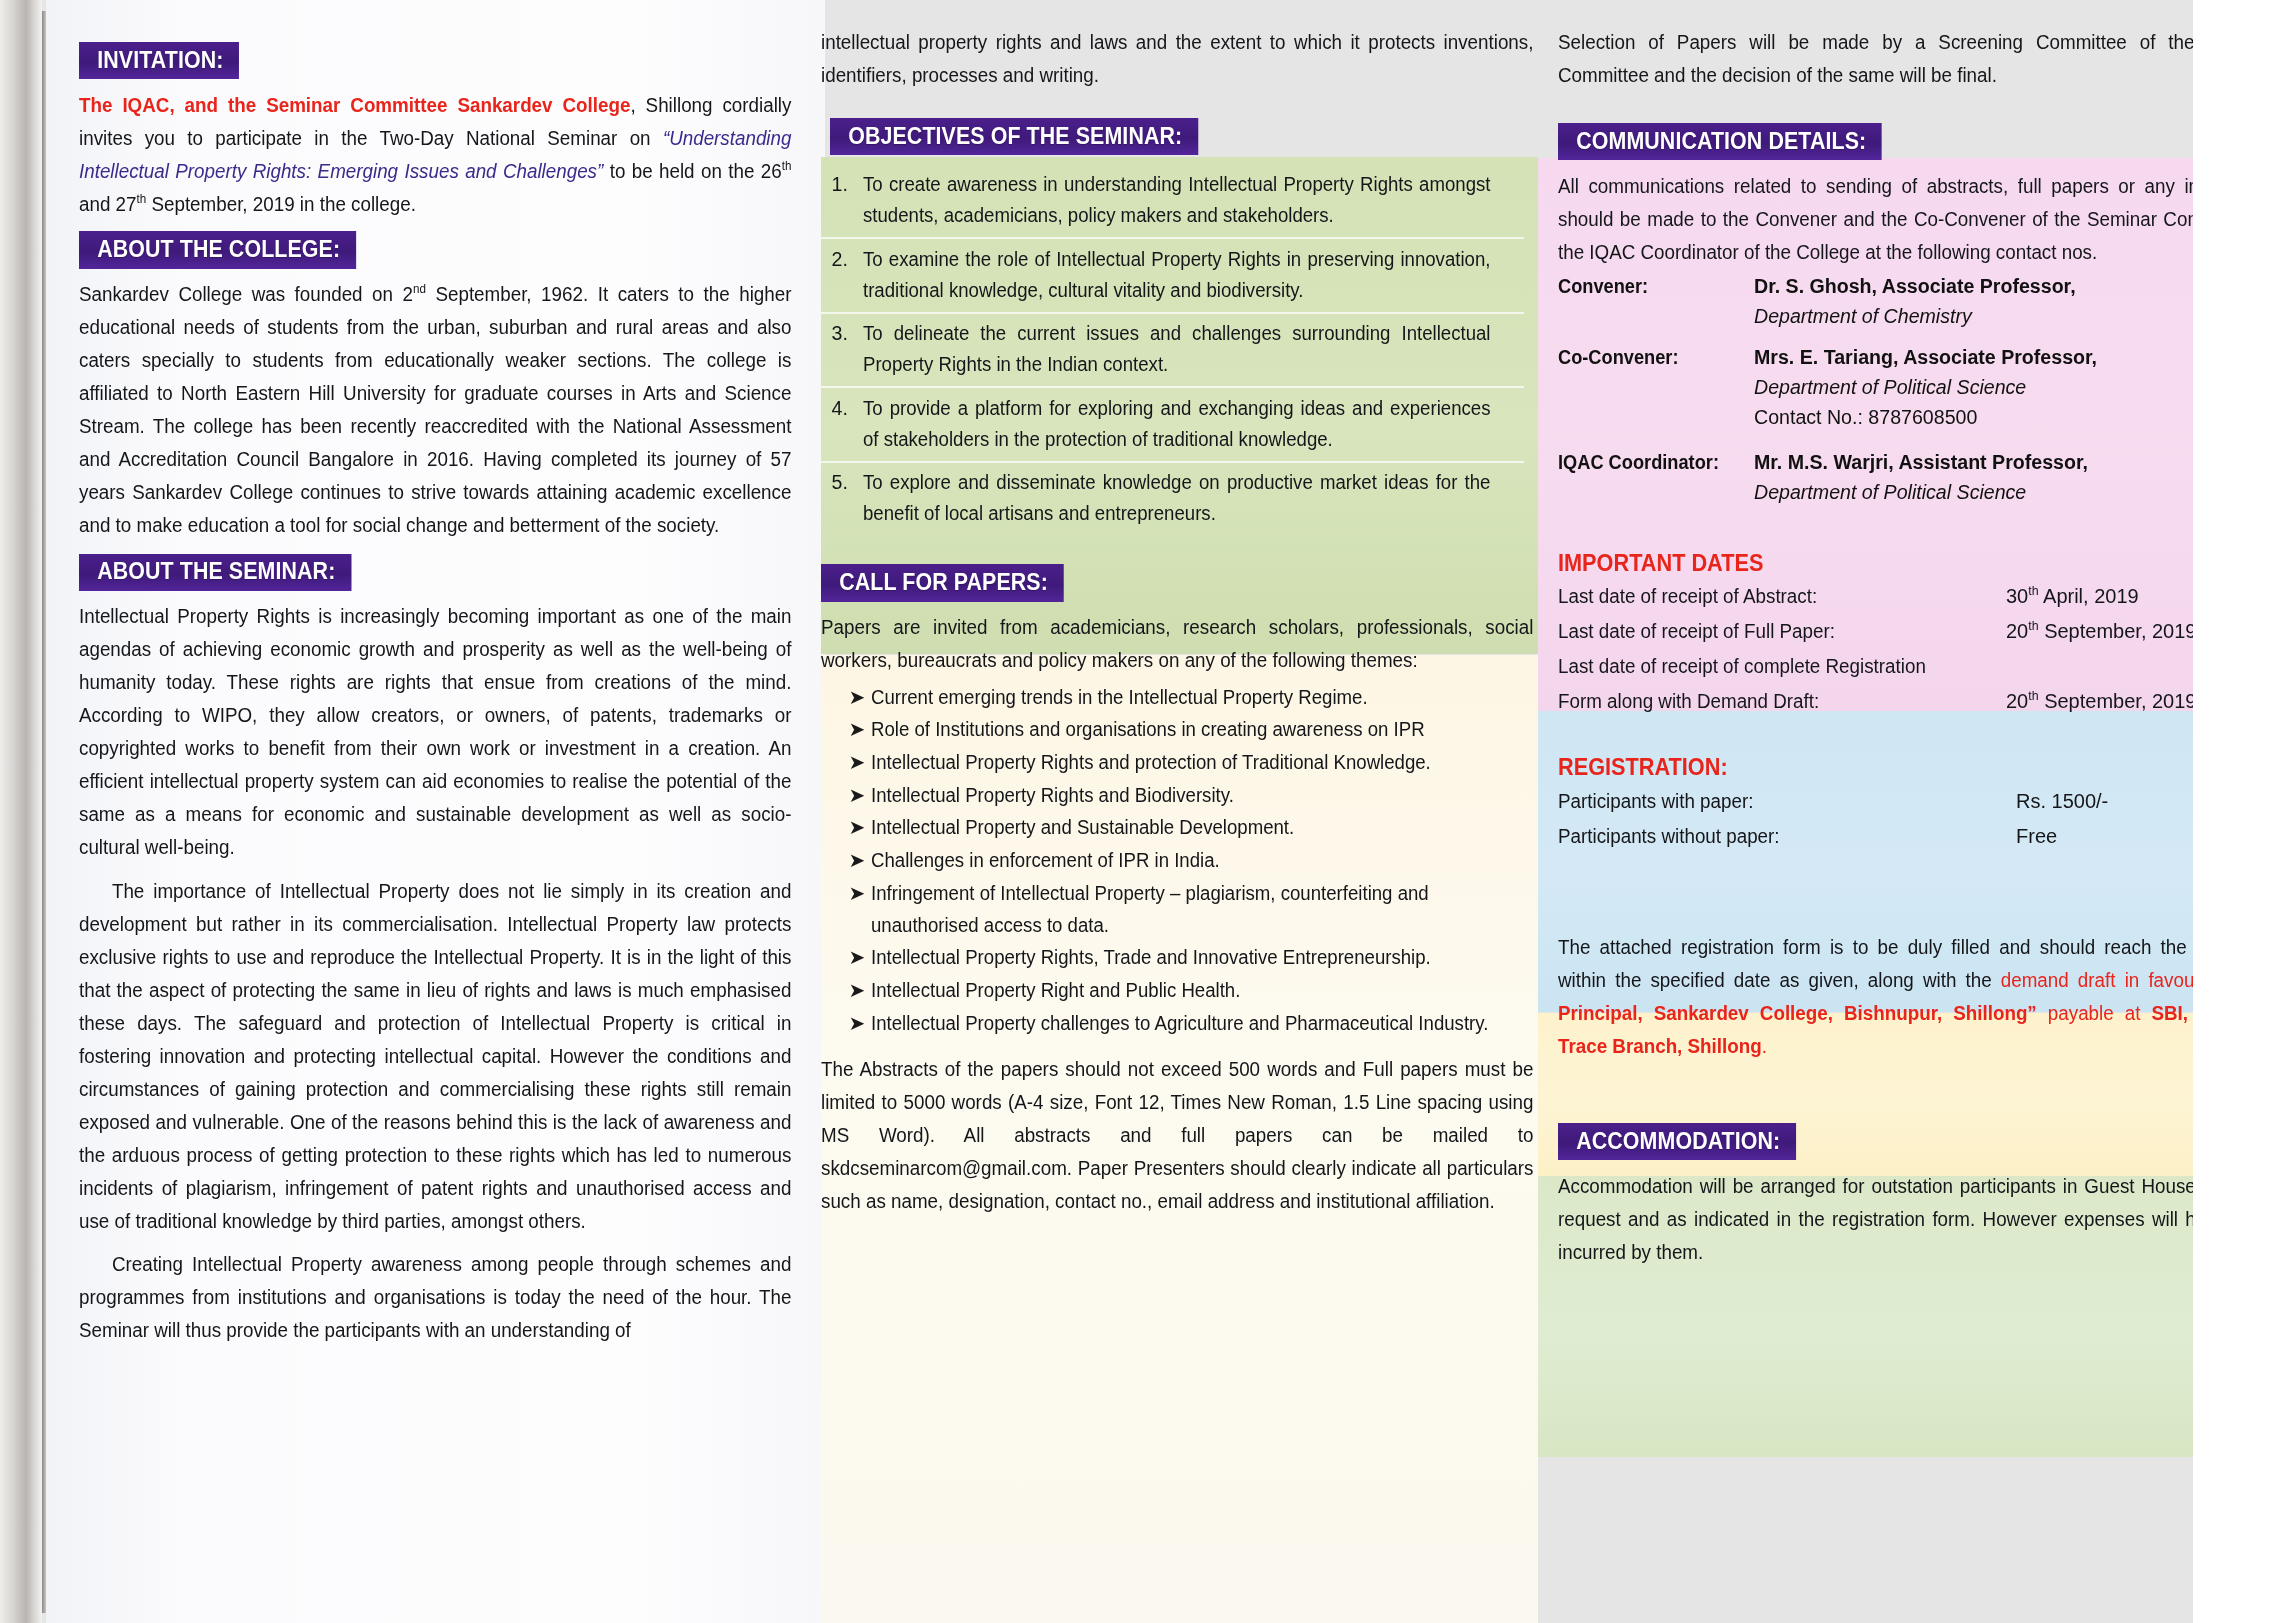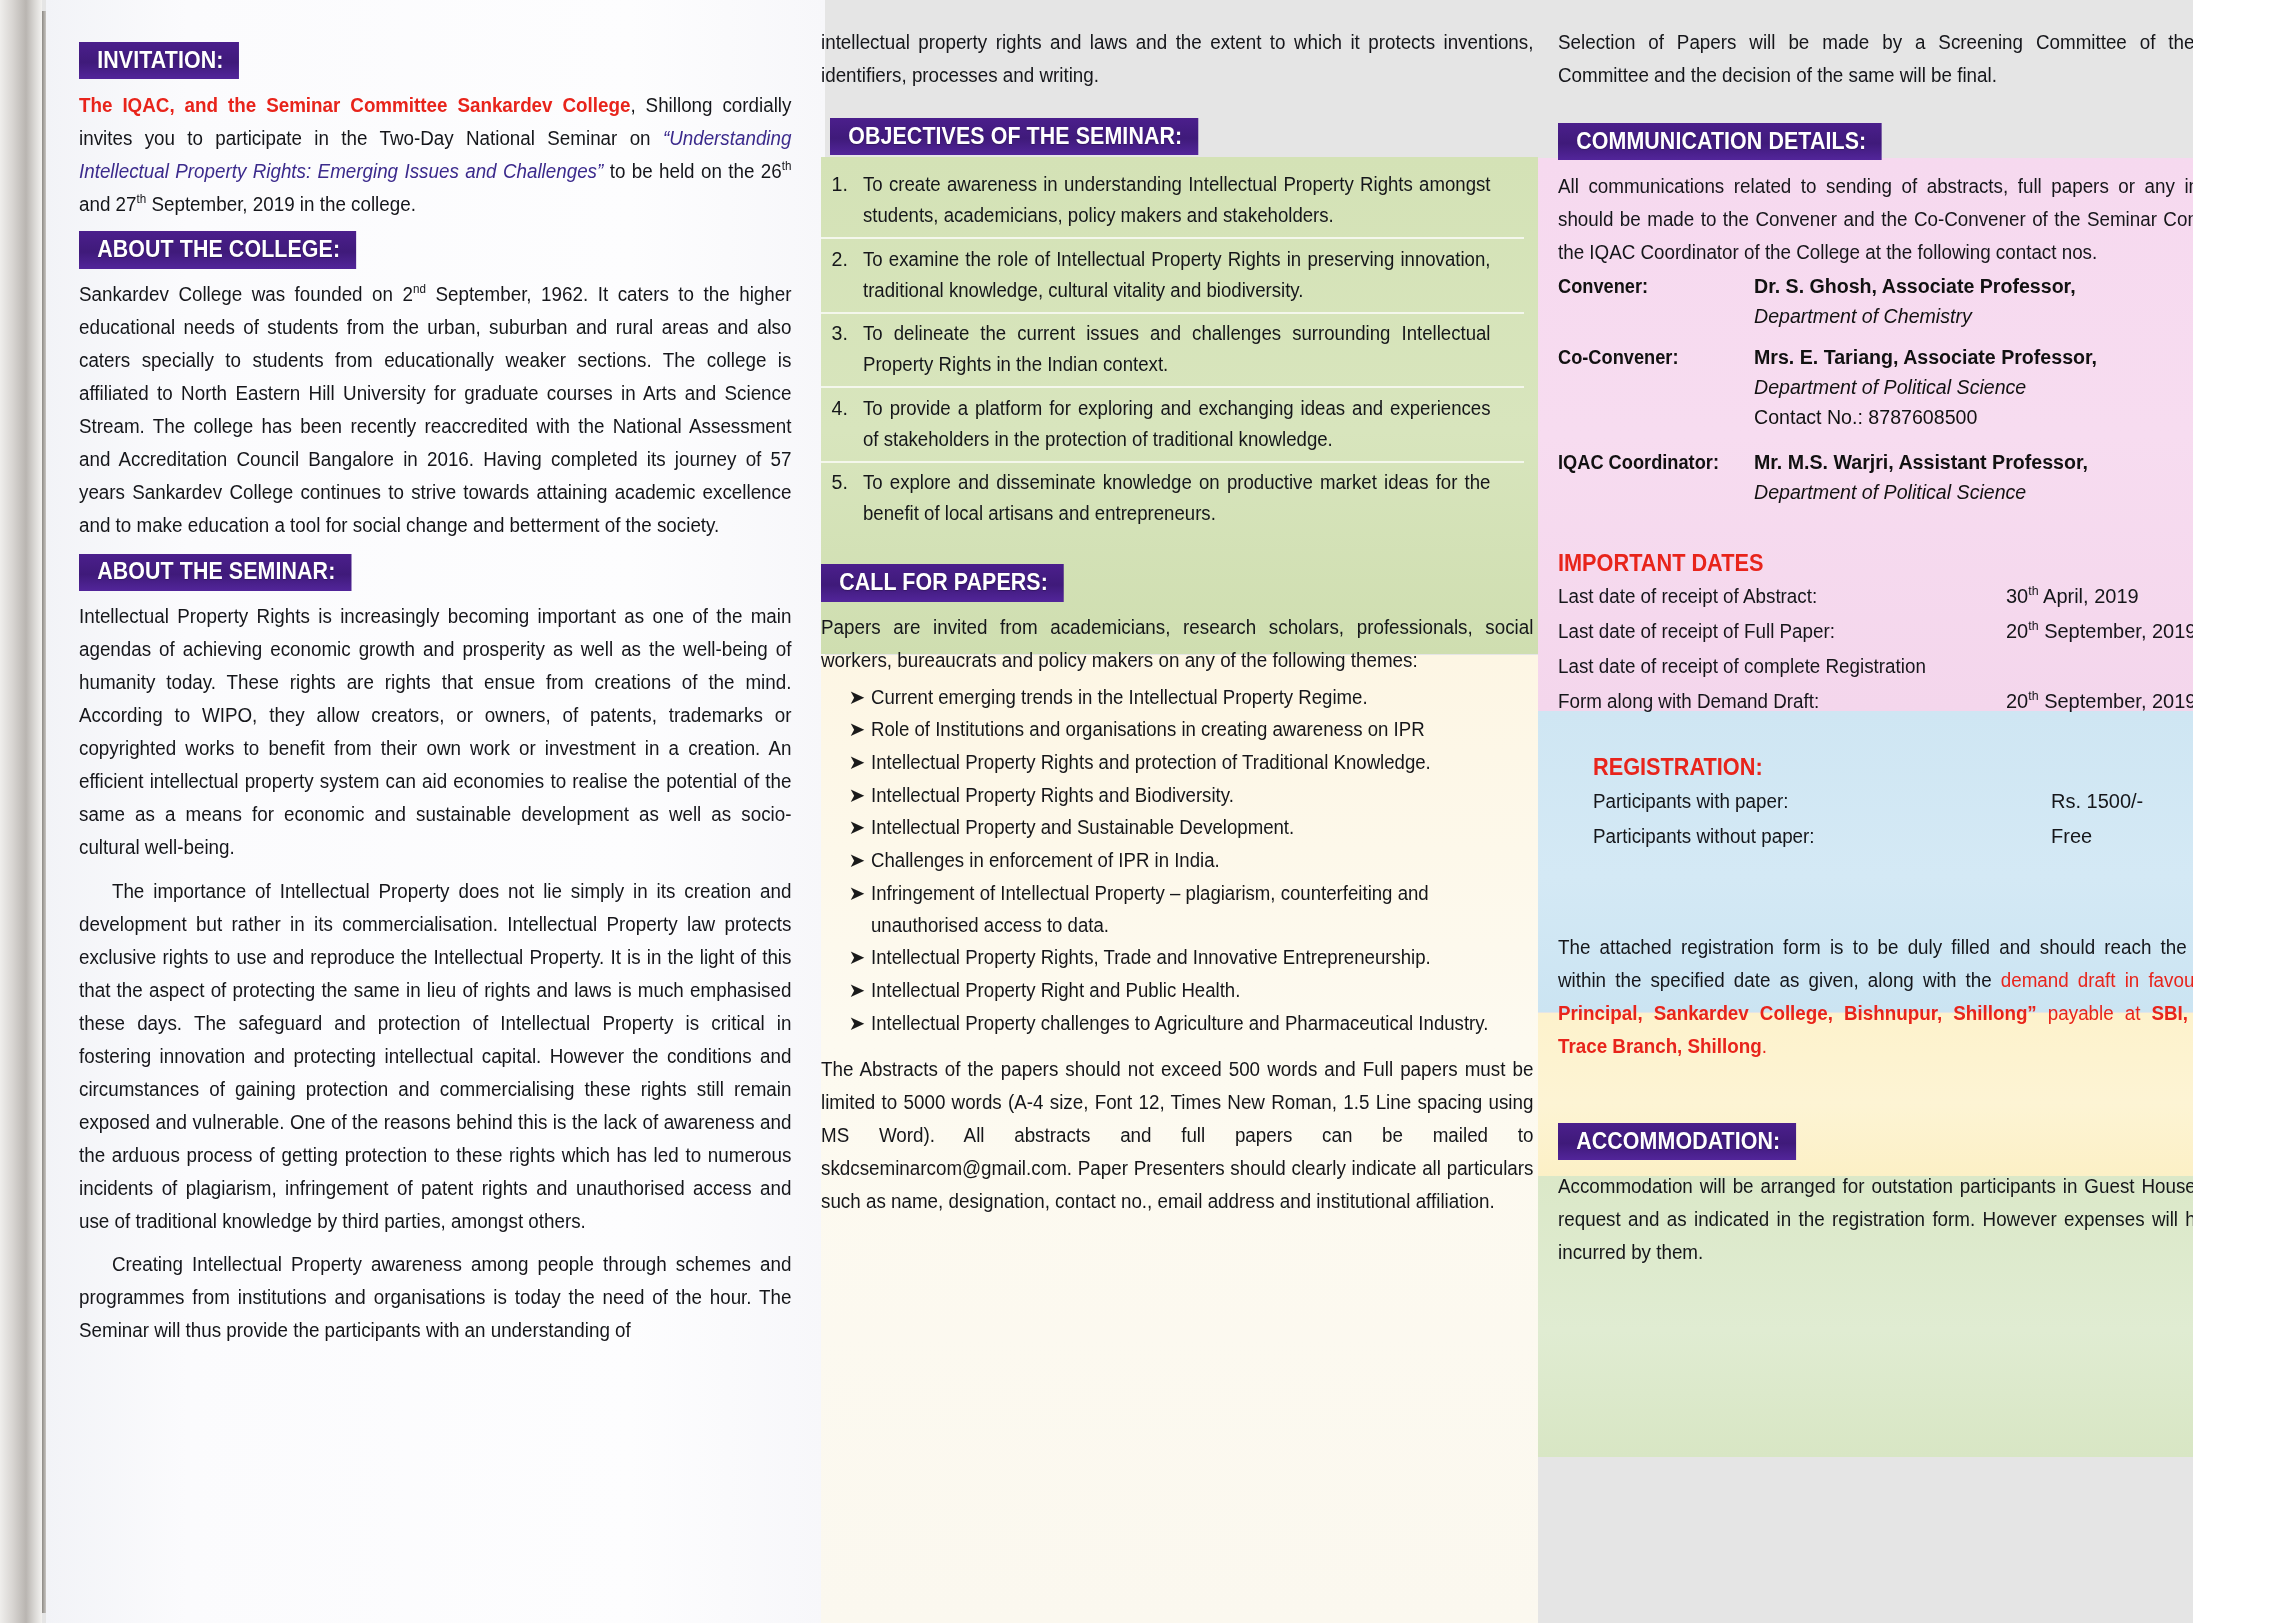--- a/index.html
+++ b/index.html
@@ -400,21 +400,21 @@
             <div class="date-label">Last date of receipt of complete Registration</div>
             <div class="date-value"></div>
           </div>
           <div class="date-row">
             <div class="date-label">Form along with Demand Draft:</div>
             <div class="date-value"><span>20</span><sup>th</sup><span> September, 2019</span></div>
           </div>
         </div>
       </section>
 
-      <section style="margin-top:35px;margin-left:35px;">
+      <section style="margin-top:35px;">
         <div class="hdr-red">REGISTRATION:</div>
         <div>
           <div class="fee-row">
             <div class="fee-label">Participants with paper:</div>
             <div class="fee-value">Rs. 1500/-</div>
           </div>
           <div class="fee-row">
             <div class="fee-label">Participants without paper:</div>
             <div class="fee-value">Free</div>
           </div>

